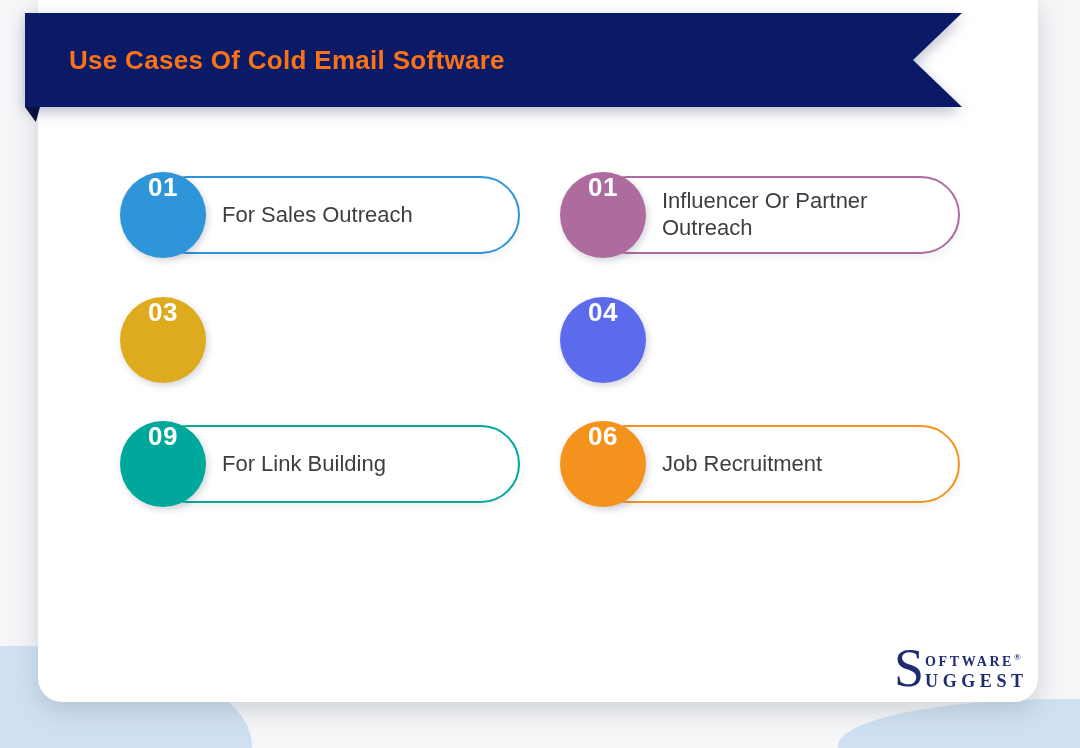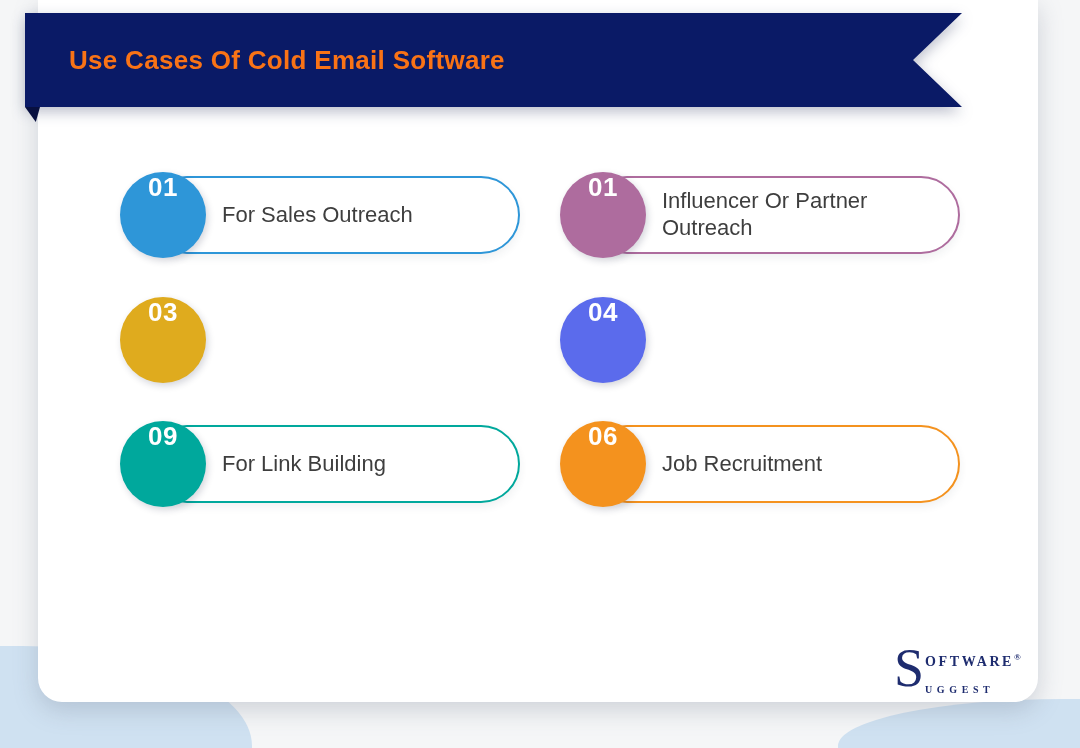--- a/index.html
+++ b/index.html
@@ -77,21 +77,21 @@
   .logo{
     position:absolute;left:894px;top:647px;
     display:flex;align-items:flex-start;
     color:var(--logo,#1E2C6F);
     font-family:"Liberation Serif",serif;
   }
   .logo-s{font-size:54px;line-height:42px;font-weight:400;}
   .logo-lines{display:flex;flex-direction:column;margin-left:1px;padding-top:5px;}
   .logo-top{font-size:14px;letter-spacing:2.6px;font-weight:700;white-space:nowrap;}
   .logo-top sup{font-size:9px;letter-spacing:0;vertical-align:super;}
-  .logo-bottom{font-size:10px;letter-spacing:4.6px;font-weight:700;margin-top:14px;white-space:nowrap;}
+  .logo-bottom{font-size:18px;letter-spacing:4.6px;font-weight:700;margin-top:1px;white-space:nowrap;}
 </style>
 </head>
 <body>
 
 <div class="stage">
 
   <div class="decor-left"></div>
   <div class="decor-right"></div>
 
   <div class="card"></div>

